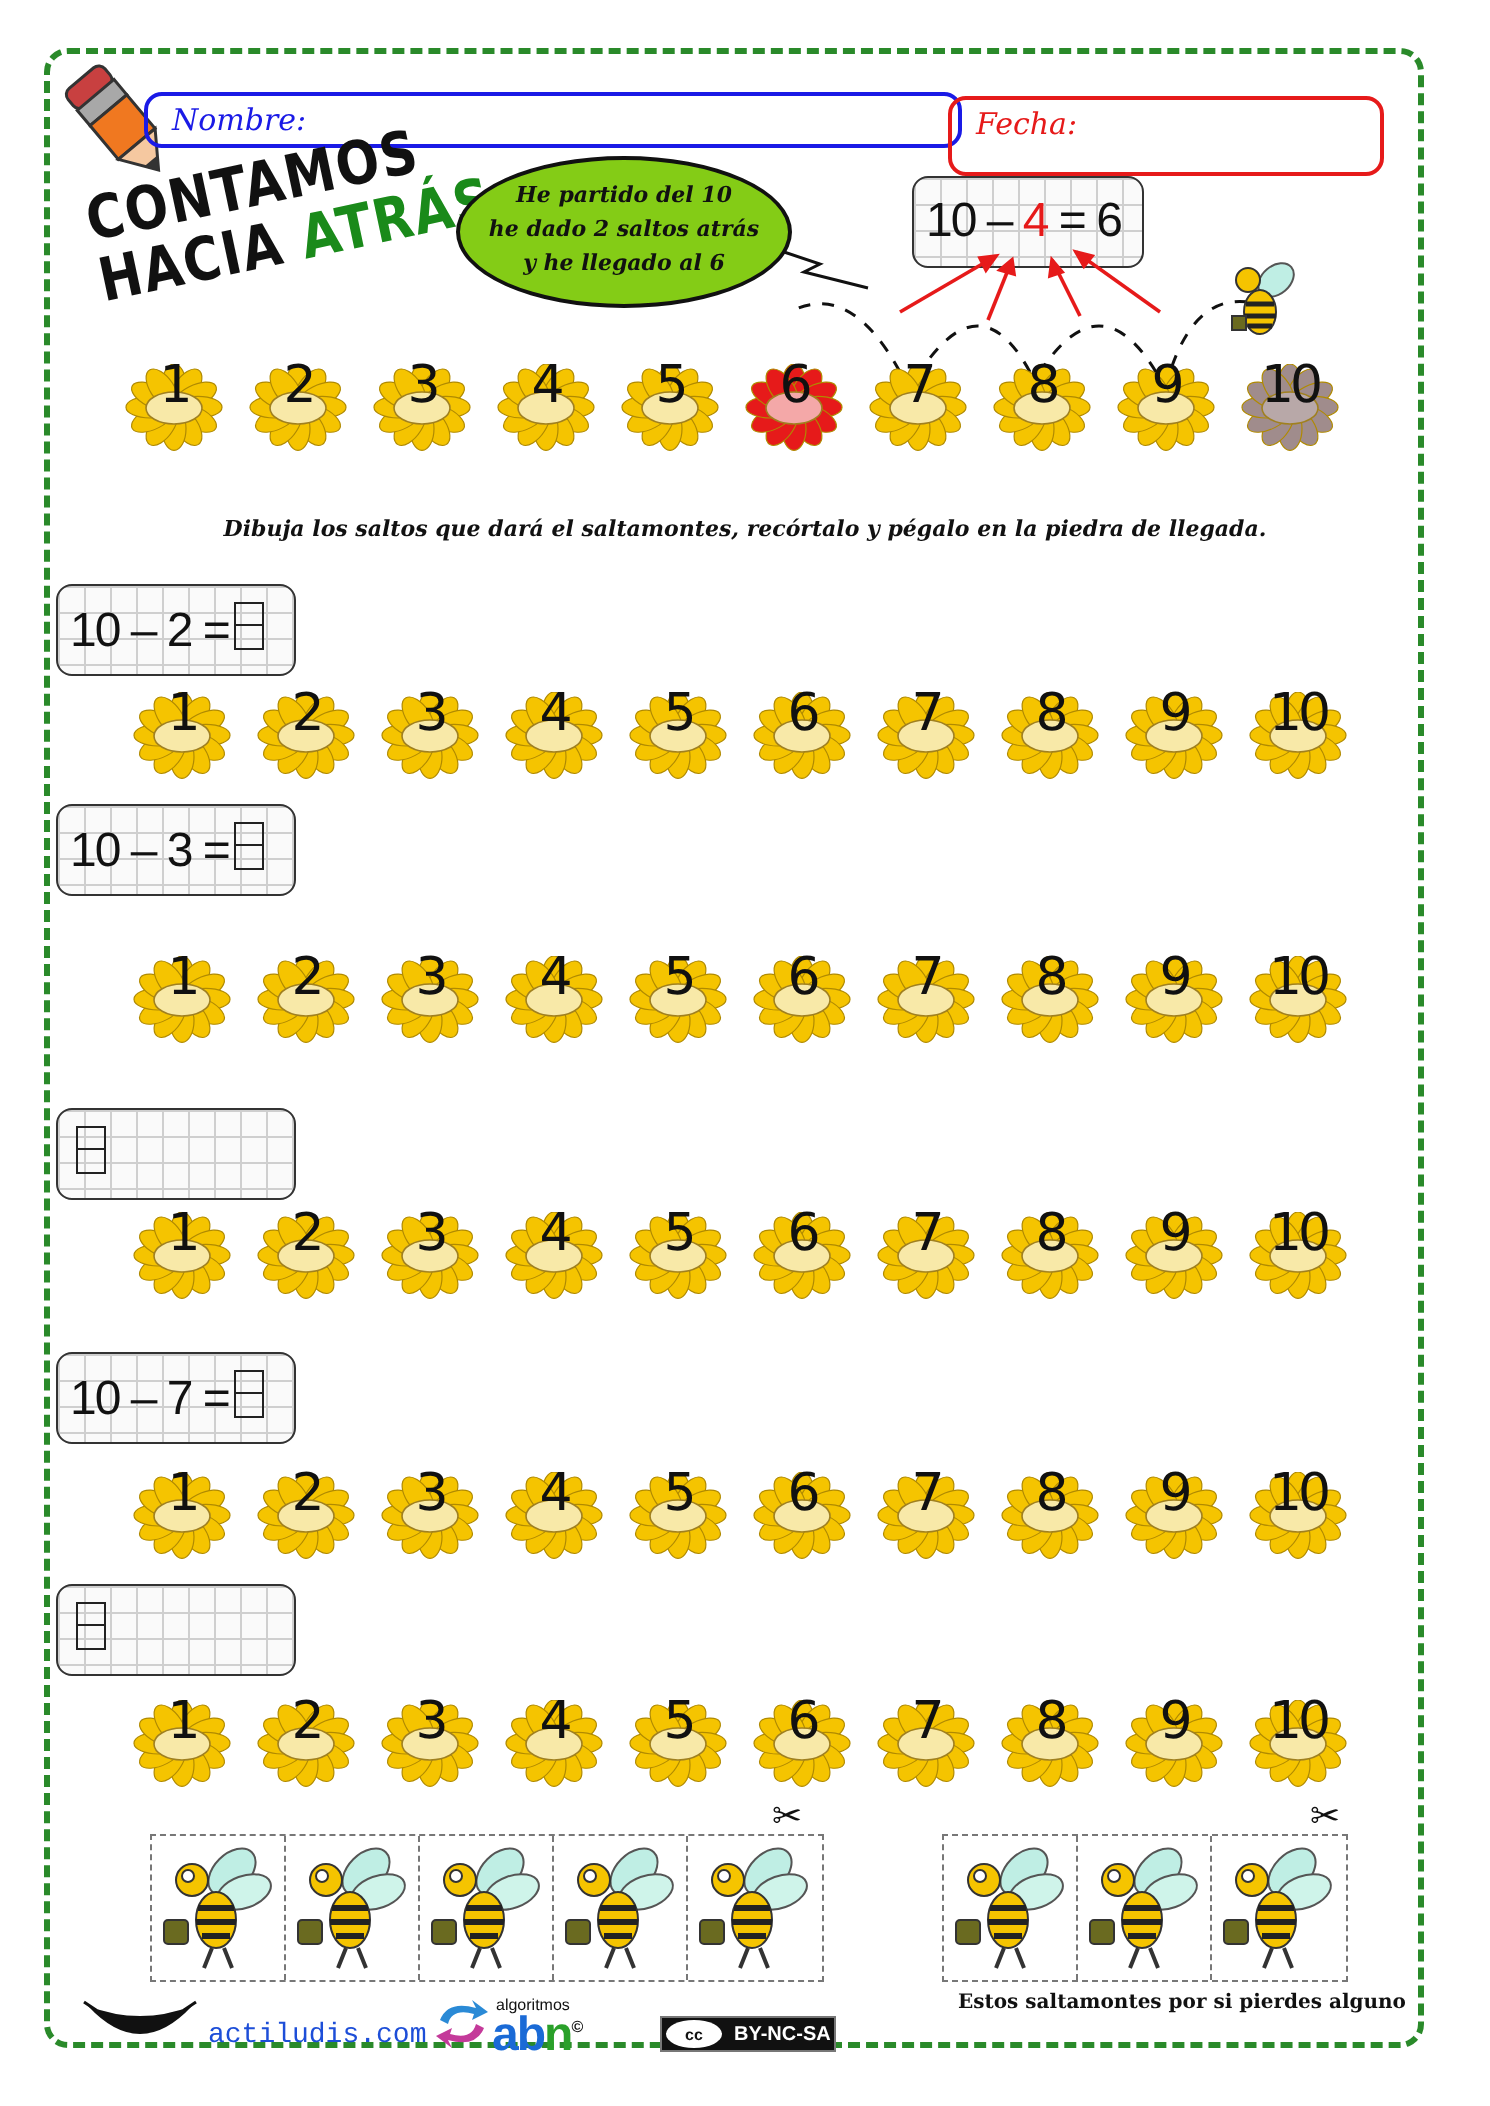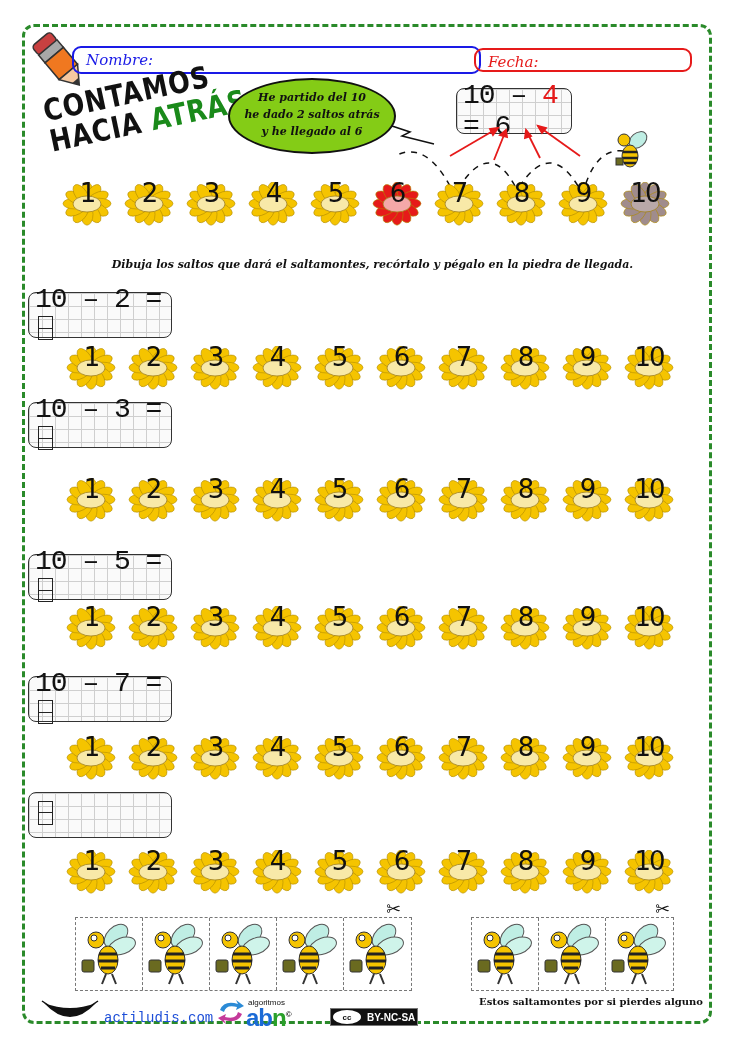--- a/index.html
+++ b/index.html
@@ -1,42 +1,42 @@
 <!DOCTYPE html>
 <html><head>
 <meta charset="utf-8">
 <style>
   html,body{margin:0;padding:0;background:#fff;}
   body{width:745px;height:1053px;position:relative;overflow:hidden;font-family:"DejaVu Sans",sans-serif;}
   .frame{position:absolute;left:22px;top:24px;width:690px;height:1000px;border:3px dashed #2a8a2a;border-radius:12px;box-sizing:border-box;}
   .pencil{position:absolute;left:30px;top:30px;width:60px;height:65px;}
   .namebox{position:absolute;left:72px;top:46px;width:409px;height:28px;border:2px solid #1a1ae6;border-radius:9px;box-sizing:border-box;}
   .namebox span{position:absolute;left:12px;top:3px;color:#1a1ae6;font-family:"DejaVu Serif",serif;font-style:italic;font-size:15px;}
-  .datebox{position:absolute;left:474px;top:48px;width:218px;height:24px;border:2px solid #e61a1a;border-radius:9px;box-sizing:border-box;}
+  .datebox{position:absolute;left:474px;top:48px;width:218px;height:40px;border:2px solid #e61a1a;border-radius:9px;box-sizing:border-box;}
   .datebox span{position:absolute;left:12px;top:3px;color:#e61a1a;font-family:"DejaVu Serif",serif;font-style:italic;font-size:15px;}
   .title{position:absolute;left:40px;top:94px;transform:rotate(-12deg);transform-origin:left top;font-family:"DejaVu Sans",sans-serif;font-weight:bold;}
   .title .l1{display:block;font-size:30px;color:#111;letter-spacing:1px;transform:scaleX(0.85);transform-origin:left;}
   .title .l2{display:block;font-size:30px;color:#111;letter-spacing:1px;transform:scaleX(0.85);transform-origin:left;margin-top:-4px;}
   .title .l2 b{color:#1a8a1a;}
   .bubble{position:absolute;left:228px;top:78px;width:168px;height:76px;border:2px solid #111;border-radius:50%;background:#84cc16;box-sizing:border-box;text-align:center;padding-top:9px;}
   .bubble span{display:block;font-family:"DejaVu Serif",serif;font-style:italic;font-weight:bold;font-size:11px;line-height:17px;color:#111;}
   .eq-example{position:absolute;left:456px;top:88px;width:116px;height:46px;}
   .eqbox{border:1.5px solid #333;border-radius:8px;box-sizing:border-box;background-color:#fafafa;
     background-image:linear-gradient(#cfcfcf 1px,transparent 1px),linear-gradient(90deg,#cfcfcf 1px,transparent 1px);
     background-size:13px 13px;display:flex;align-items:center;padding-left:6px;}
-  .eqtext{font-family:Liberation Mono, monospace;font-size:28px;color:#111;letter-spacing:-1px;}
+  .eqtext{font-family:Liberation Sans, sans-serif;font-size:24px;color:#111;letter-spacing:-1px;}
   .eqtext .red{color:#e61a1a;}
   .ansbox{display:inline-block;width:13px;height:22px;border:1.5px solid #222;vertical-align:-2px;margin-left:3px;background:
     linear-gradient(#222,#222) center/100% 1px no-repeat;}
   .flower-row{position:absolute;left:0;display:flex;}
   .flower{position:relative;width:62px;height:46px;}
   .flower svg{position:absolute;left:0;top:0;}
   .flower .num{position:absolute;left:0;width:62px;text-align:center;top:-4px;font-family:"DejaVu Sans",sans-serif;font-size:26px;color:#111;letter-spacing:-2px;}
   .instr{position:absolute;left:0;width:745px;top:258px;text-align:center;font-family:"DejaVu Serif",serif;font-style:italic;font-weight:bold;font-size:11px;color:#111;}
-  .ex{position:absolute;left:28px;width:144px;height:46px;}
+  .ex{position:absolute;left:28px;width:120px;height:46px;}
   .cutstrip{position:absolute;display:flex;border:1.5px dashed #777;box-sizing:border-box;}
   .cell{width:67px;height:72px;border-right:1.5px dashed #777;box-sizing:border-box;position:relative;}
   .cell:last-child{border-right:none;}
   .scissors{position:absolute;font-size:18px;color:#111;}
   .spare-caption{position:absolute;left:466px;top:996px;width:250px;text-align:center;font-family:"DejaVu Serif",serif;font-weight:bold;font-size:10px;color:#111;}
   .footer-site{position:absolute;left:104px;top:1010px;font-family:Liberation Mono, monospace;font-size:14px;color:#1d4ed8;}
   .cc{position:absolute;left:330px;top:1008px;width:88px;height:18px;background:#111;border:1.5px solid #777;box-sizing:border-box;color:#fff;font-family:"Liberation Sans",sans-serif;font-weight:bold;font-size:10px;display:flex;align-items:center;}
   .cc .c{background:#fff;color:#111;border-radius:50%;width:28px;height:14px;font-size:8px;display:flex;align-items:center;justify-content:center;margin:0 6px 0 2px;}
   .abn{position:absolute;left:216px;top:998px;}
   .abn .small{position:absolute;left:32px;top:0;font-family:"Liberation Sans",sans-serif;font-size:8px;color:#111;}
@@ -719,21 +719,21 @@
           <ellipse cx="31" cy="12" rx="6" ry="12" fill="#f5c400" stroke="#b08a00" stroke-width="0.6" transform="rotate(300 31 24) scale(1 1)"></ellipse>
           <ellipse cx="31" cy="12" rx="6" ry="12" fill="#f5c400" stroke="#b08a00" stroke-width="0.6" transform="rotate(330 31 24) scale(1 1)"></ellipse>
         </g>
         <ellipse cx="31" cy="22" rx="14" ry="8" fill="#f8e9a8" stroke="#a08020" stroke-width="0.8"></ellipse>
       </svg>
       <span class="num">10</span>
     </div>
   </div>
 
 <div class="ex eqbox" style="top:554px">
-    <span class="eqtext"><span>10 – 5 =</span><span class="ansbox"></span></span>
+    <span class="eqtext"><span class="ansbox"></span></span>
   </div>
 <div class="flower-row" style="left:60px;top:606px">
     <div class="flower">
       <svg width="62" height="46" viewBox="0 0 62 46">
         <g transform="translate(0,0) scale(1,0.9)">
           <ellipse cx="31" cy="12" rx="6" ry="12" fill="#f5c400" stroke="#b08a00" stroke-width="0.6" transform="rotate(0 31 24) scale(1 1)"></ellipse>
           <ellipse cx="31" cy="12" rx="6" ry="12" fill="#f5c400" stroke="#b08a00" stroke-width="0.6" transform="rotate(30 31 24) scale(1 1)"></ellipse>
           <ellipse cx="31" cy="12" rx="6" ry="12" fill="#f5c400" stroke="#b08a00" stroke-width="0.6" transform="rotate(60 31 24) scale(1 1)"></ellipse>
           <ellipse cx="31" cy="12" rx="6" ry="12" fill="#f5c400" stroke="#b08a00" stroke-width="0.6" transform="rotate(90 31 24) scale(1 1)"></ellipse>
           <ellipse cx="31" cy="12" rx="6" ry="12" fill="#f5c400" stroke="#b08a00" stroke-width="0.6" transform="rotate(120 31 24) scale(1 1)"></ellipse>

